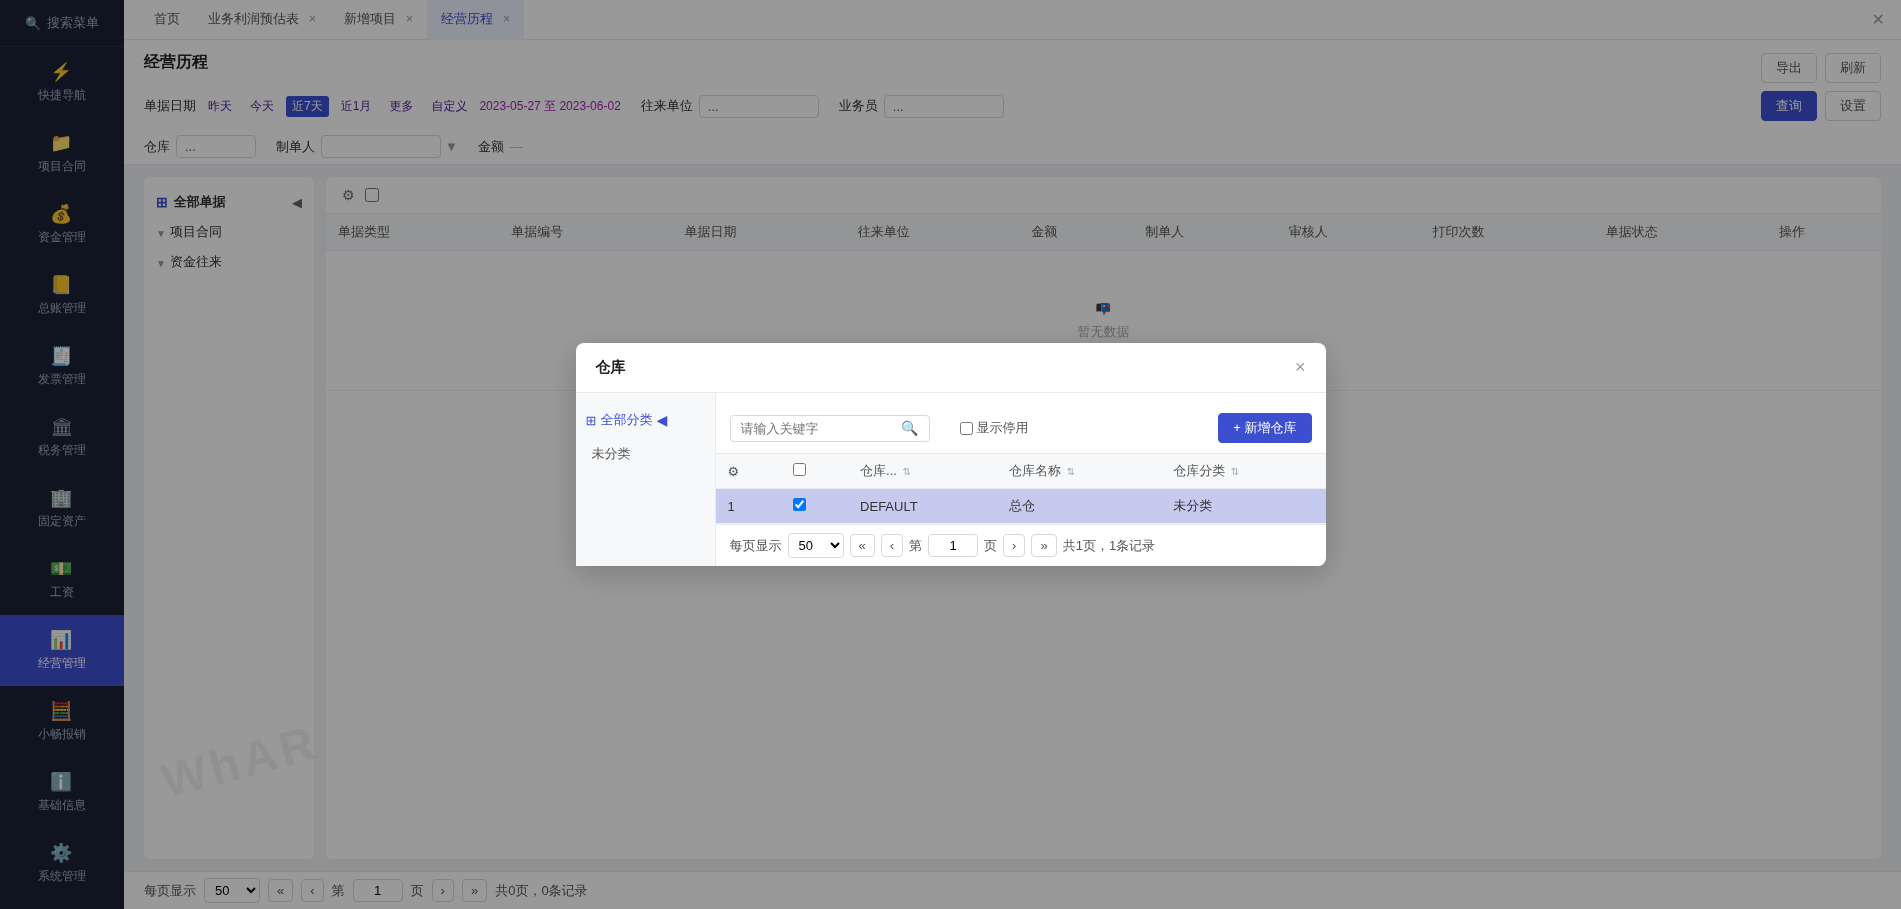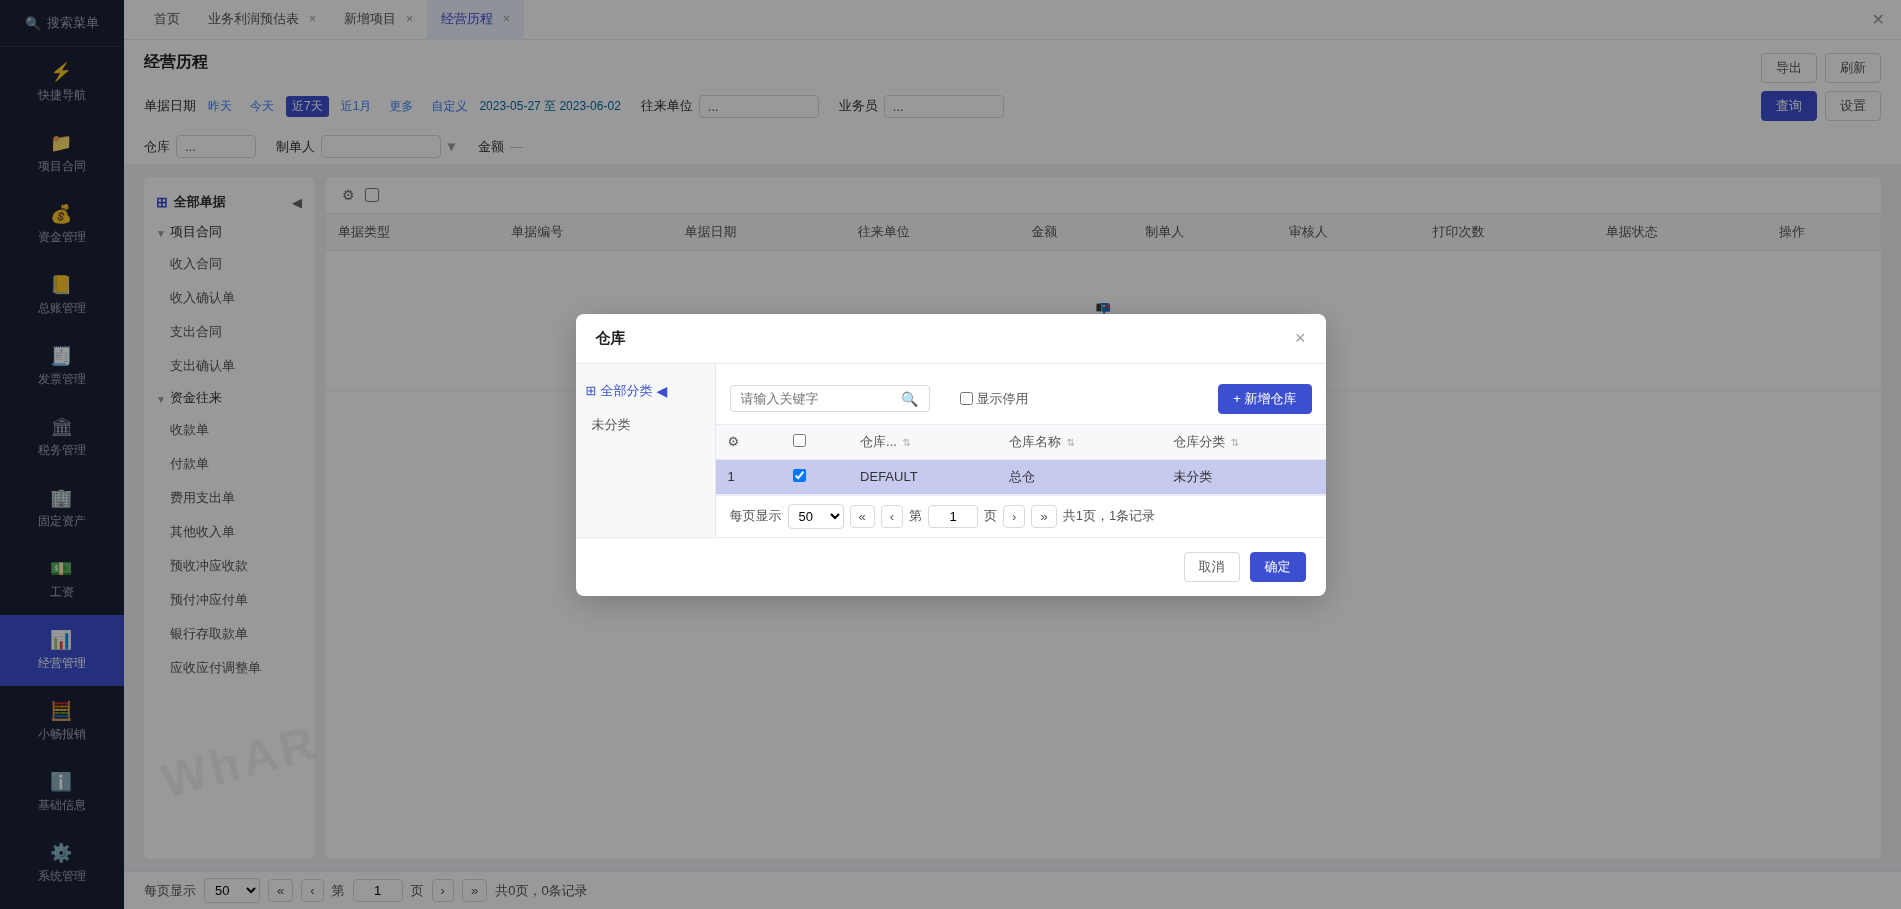--- a/index.html
+++ b/index.html
@@ -26,23 +26,23 @@
     .tab-home { color: #555; }
 
     
     .page-header { background: #fff; padding: 12px 20px 0 20px; border-bottom: 1px solid #e8eaf0; }
     .page-title { font-size: 16px; font-weight: bold; color: #222; margin-bottom: 10px; }
 
     
     .filter-row { display: flex; align-items: center; gap: 20px; flex-wrap: wrap; padding: 8px 0; }
     .filter-item { display: flex; align-items: center; gap: 6px; font-size: 13px; color: #555; }
     .filter-label { color: #333; white-space: nowrap; }
-    .date-option { padding: 2px 6px; border-radius: 3px; cursor: pointer; color: #3b82f6; font-size: 12px; }
+    .date-option { padding: 2px 6px; border-radius: 3px; cursor: pointer; color: #4c1d95; font-size: 12px; }
     .date-option.active { background: #3d4fd1; color: #fff; }
-    .date-range { color: #0369a1; font-size: 12px; }
+    .date-range { color: #a21caf; font-size: 12px; }
     .filter-select { border: 1px solid #d9d9d9; border-radius: 4px; padding: 3px 8px; font-size: 13px; color: #555; background: #fff; min-width: 120px; display: flex; align-items: center; justify-content: space-between; cursor: pointer; }
 
     
     .btn { padding: 5px 14px; border-radius: 4px; font-size: 13px; cursor: pointer; border: 1px solid transparent; }
     .btn-primary { background: #3d4fd1; color: #fff; border-color: #3d4fd1; }
     .btn-default { background: #fff; color: #555; border-color: #d9d9d9; }
 
     
     .filter-row2 { display: flex; align-items: center; gap: 20px; padding: 6px 0; flex-wrap: wrap; }
 
@@ -269,40 +269,24 @@
               <span style="color:#3d4fd1; font-size:14px;">⊞</span>
               <span>全部单据</span>
             </div>
             <span class="sub-sidebar-toggle">◀</span>
           </div>
 
           <div class="sub-sidebar-group">
             <span class="arrow-down"></span>
             <span>项目合同</span>
           </div>
-          <div class="sub-sidebar-sub">
-            <div class="sub-sidebar-item">收入合同</div>
-            <div class="sub-sidebar-item">收入确认单</div>
-            <div class="sub-sidebar-item">支出合同</div>
-            <div class="sub-sidebar-item">支出确认单</div>
-          </div>
 
           <div class="sub-sidebar-group">
             <span class="arrow-down"></span>
             <span>资金往来</span>
-          </div>
-          <div class="sub-sidebar-sub">
-            <div class="sub-sidebar-item">收款单</div>
-            <div class="sub-sidebar-item">付款单</div>
-            <div class="sub-sidebar-item">费用支出单</div>
-            <div class="sub-sidebar-item">其他收入单</div>
-            <div class="sub-sidebar-item">预收冲应收款</div>
-            <div class="sub-sidebar-item">预付冲应付单</div>
-            <div class="sub-sidebar-item">银行存取款单</div>
-            <div class="sub-sidebar-item">应收应付调整单</div>
           </div>
         </div>
 
         <div class="table-area">
           <div class="table-header">
             <span class="gear-icon">⚙</span>
             <input type="checkbox" class="checkbox" style="">
           </div>
           <table>
             <thead>
@@ -441,18 +425,14 @@
           <span>第</span>
           <input type="text" class="page-input" value="1" style="">
           <span>页</span>
           <button class="page-btn">›</button>
           <button class="page-btn">»</button>
           <span>共1页，1条记录</span>
         </div>
       </div>
     </div>
 
-    <div class="modal-actions">
-      <button class="btn btn-default">取消</button>
-      <button class="btn btn-primary">确定</button>
-    </div>
   </div>
 </div>
 
 </body></html>

